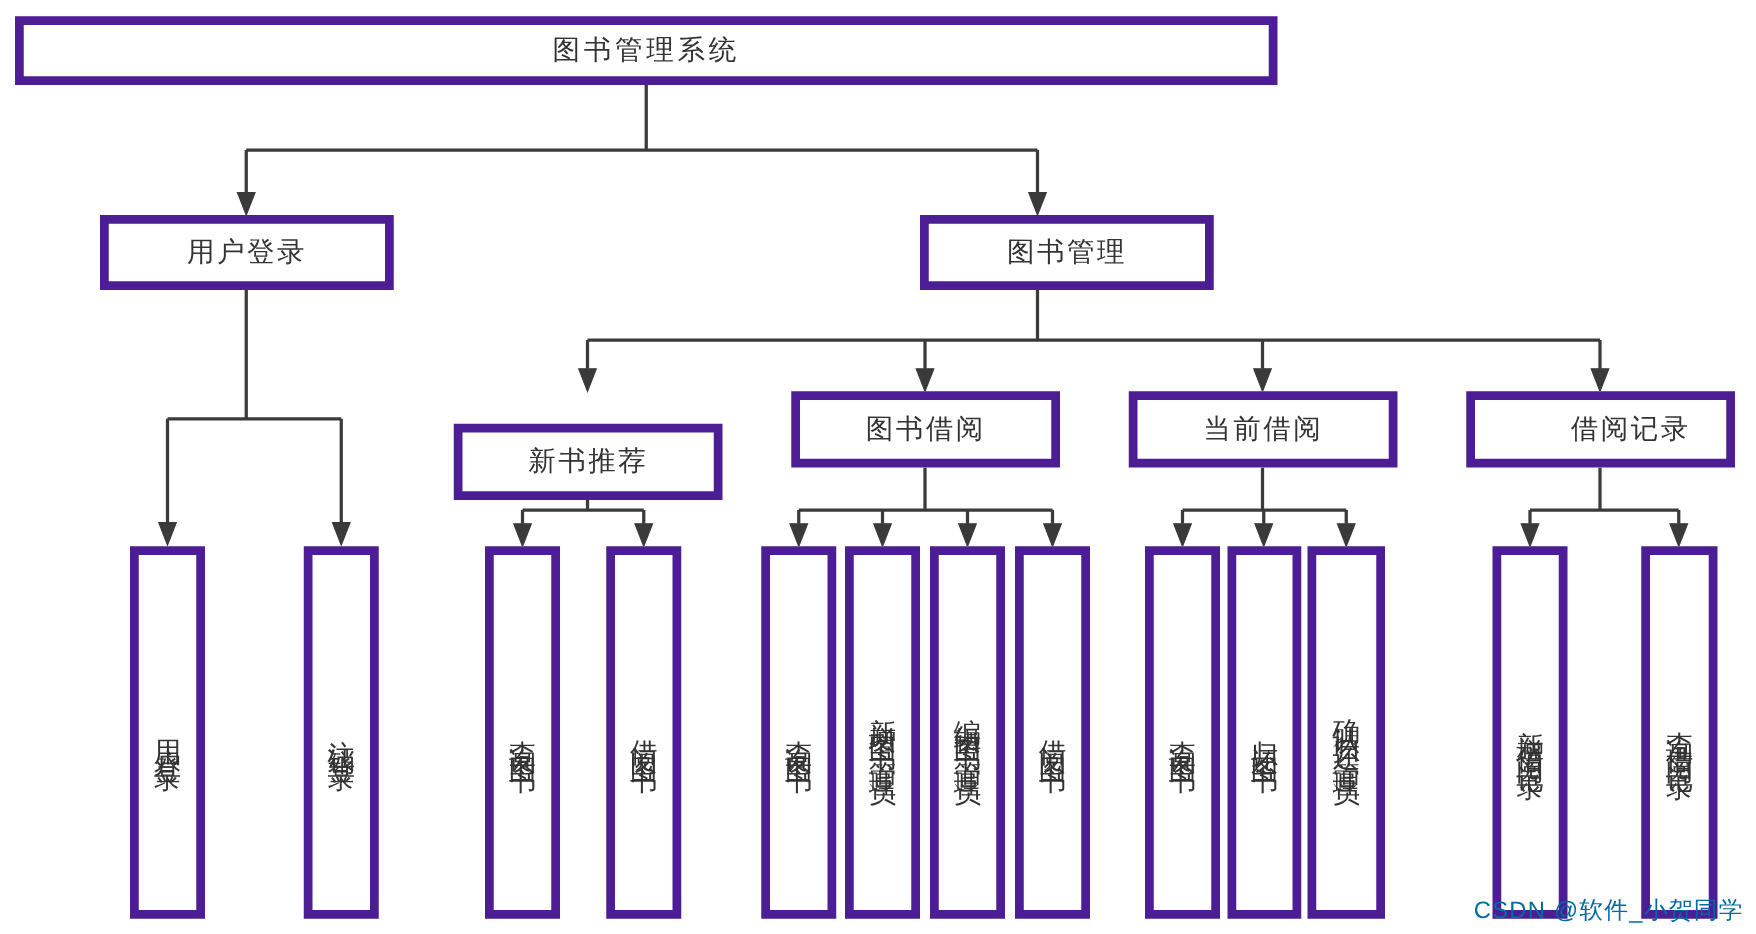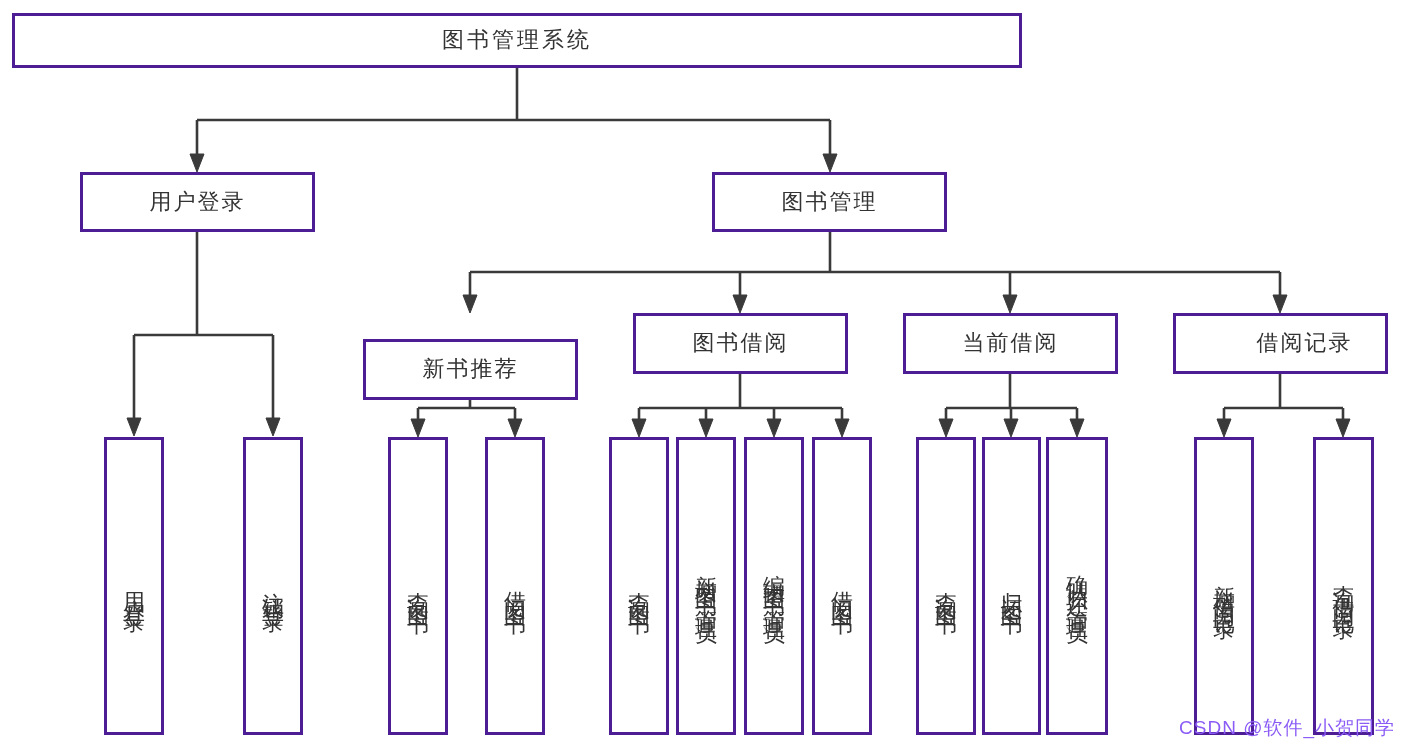--- a/index.html
+++ b/index.html
@@ -14,21 +14,21 @@
   }
   svg.wires {
     position: absolute;
     left: 0; top: 0;
     width: 1405px; height: 747px;
   }
   .node {
     position: absolute;
     box-sizing: border-box;
     background: #ffffff;
-    border: 3px solid #4c1d95;
+    border: 7px solid #4c1d95;
     display: flex;
     align-items: center;
     justify-content: center;
     font-size: 22px;
     letter-spacing: 2px;
     color: #333333;
     text-align: center;
     line-height: 1.2;
   }
   .node.v {
@@ -38,21 +38,21 @@
     letter-spacing: 7px;
     line-height: 1;
     padding-top: 4px;
   }
   .watermark {
     position: absolute;
     top: 715px;
     right: 10px;
     font-size: 19px;
     letter-spacing: 1px;
-    color: #8b5cf6;
+    color: #0369a1;
     z-index: 3;
     white-space: nowrap;
   }
 </style>
 </head>
 <body>
 
 <div class="stage">
 
   <svg class="wires" viewBox="0 0 1405 747">
@@ -115,21 +115,21 @@
         <path d="M1224,408 H1343"></path>
         <path d="M1224,408 V419" marker-end="url(#arw)"></path>
         <path d="M1343,408 V419" marker-end="url(#arw)"></path>
       </g>
     </g>
   </svg>
 
   <div class="node" style="left:12px; top:13px; width:1010px; height:55px; letter-spacing:3px;">图书管理系统</div>
 
   <div class="node" style="left:80px; top:172px; width:235px; height:60px;">用户登录</div>
-  <div class="node" style="left:712px; top:172px; width:235px; height:60px;">图书管理</div>
+  <div class="node" style="left:736px; top:172px; width:235px; height:60px;">图书管理</div>
 
   <div class="node" style="left:363px; top:313px; width:215px; height:61px;margin-top:26px;">新书推荐</div>
   <div class="node" style="left:903px; top:313px; width:215px; height:61px;">当前借阅</div>
   <div class="node" style="left:633px; top:313px; width:215px; height:61px;">图书借阅</div>
   <div class="node" style="left:1173px; top:313px; width:215px; height:61px;padding-left:48px;">借阅记录</div>
 
   <div class="node v" style="left:104px; top:437px; width:60px; height:298px;">用户登录</div>
   <div class="node v" style="left:243px; top:437px; width:60px; height:298px;">注销登录</div>
 
   <div class="node v" style="left:388px; top:437px; width:60px; height:298px;">查询图书</div>

